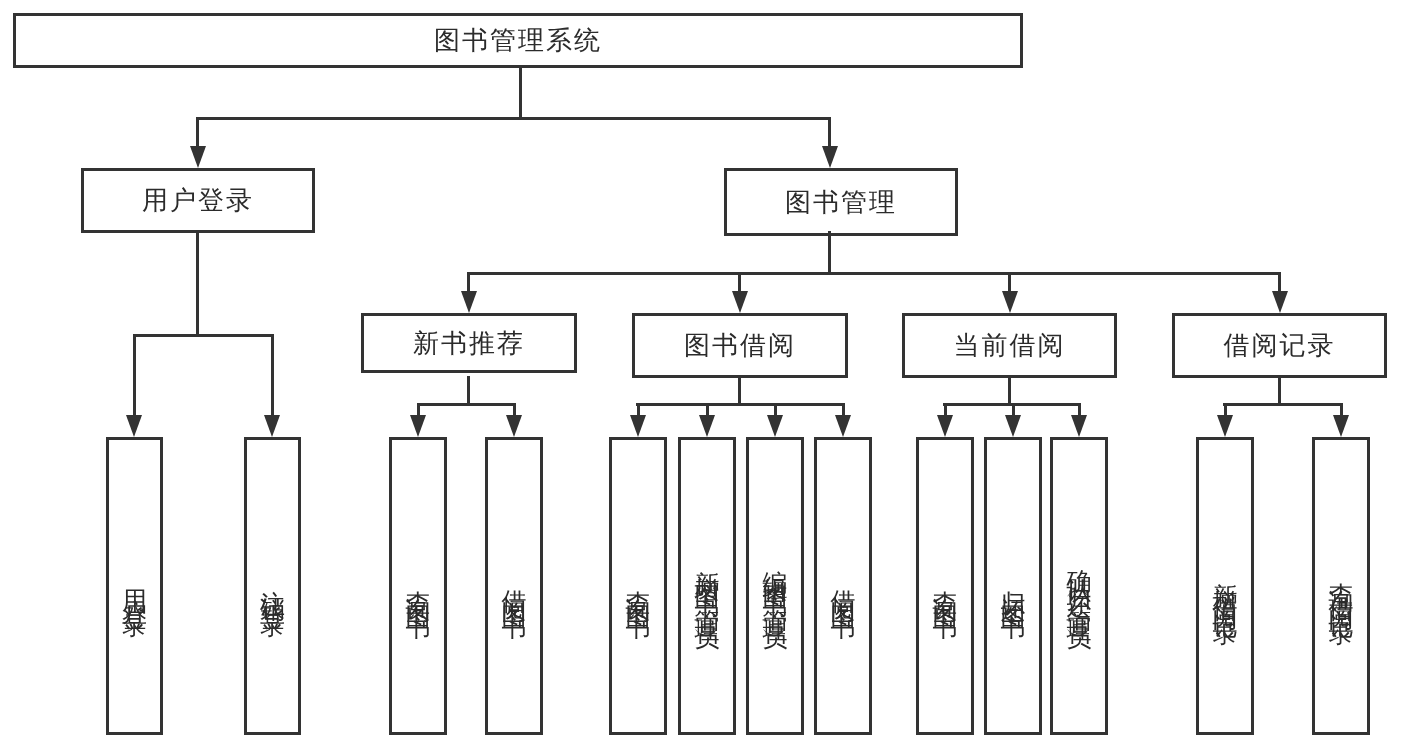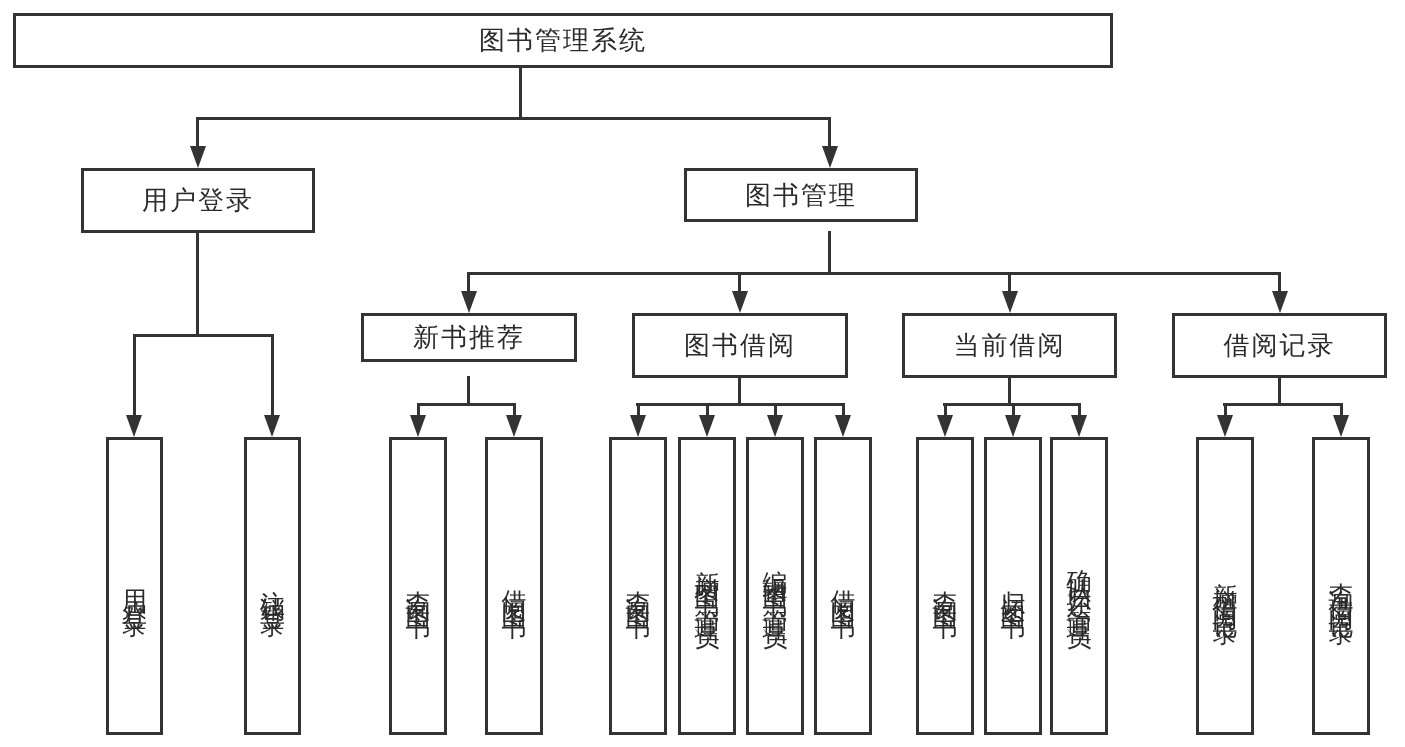--- a/index.html
+++ b/index.html
@@ -28,35 +28,35 @@
   .watermark{
     position:absolute;left:1160px;top:716px;z-index:5;
     color:#9b9b9b;font-size:20px;letter-spacing:1px;white-space:nowrap;
   }
 </style>
 </head>
 <body>
 
 <div class="stage">
 
-  <div class="box" style="left:13px;top:13px;width:1100px;height:55px;">
+  <div class="box" style="left:13px;top:13px;width:1010px;height:55px;">
     <span>图书管理系统</span>
   </div>
 
   <div class="vline" style="left:519px;top:66px;height:53px;"></div>
   <div class="hline" style="left:196px;top:117px;width:635px;"></div>
   <div class="vline" style="left:196px;top:117px;height:32px;"></div>
   <div class="vline" style="left:828px;top:117px;height:32px;"></div>
   <div class="arrow" style="left:190px;top:146px;"></div>
   <div class="arrow" style="left:822px;top:146px;"></div>
 
   <div class="box" style="left:81px;top:168px;width:234px;height:65px;">
     <span>用户登录</span>
   </div>
-  <div class="box" style="left:684px;top:168px;width:234px;height:54px;">
+  <div class="box" style="left:724px;top:168px;width:234px;height:68px;">
     <span>图书管理</span>
   </div>
 
   <div class="vline" style="left:196px;top:231px;height:106px;"></div>
   <div class="hline" style="left:133px;top:334px;width:141px;"></div>
   <div class="vline" style="left:133px;top:334px;height:84px;"></div>
   <div class="vline" style="left:271px;top:334px;height:84px;"></div>
   <div class="arrow" style="left:126px;top:415px;"></div>
   <div class="arrow" style="left:264px;top:415px;"></div>
 
@@ -64,21 +64,21 @@
   <div class="hline" style="left:467px;top:272px;width:814px;"></div>
   <div class="vline" style="left:467px;top:272px;height:22px;"></div>
   <div class="vline" style="left:738px;top:272px;height:22px;"></div>
   <div class="vline" style="left:1008px;top:272px;height:22px;"></div>
   <div class="vline" style="left:1278px;top:272px;height:22px;"></div>
   <div class="arrow" style="left:461px;top:291px;"></div>
   <div class="arrow" style="left:732px;top:291px;"></div>
   <div class="arrow" style="left:1002px;top:291px;"></div>
   <div class="arrow" style="left:1272px;top:291px;"></div>
 
-  <div class="box" style="left:361px;top:313px;width:216px;height:49px;">
+  <div class="box" style="left:361px;top:313px;width:216px;height:60px;">
     <span>新书推荐</span>
   </div>
   <div class="box" style="left:632px;top:313px;width:216px;height:65px;">
     <span>图书借阅</span>
   </div>
   <div class="box" style="left:902px;top:313px;width:215px;height:65px;">
     <span>当前借阅</span>
   </div>
   <div class="box" style="left:1172px;top:313px;width:215px;height:65px;">
     <span>借阅记录</span>

